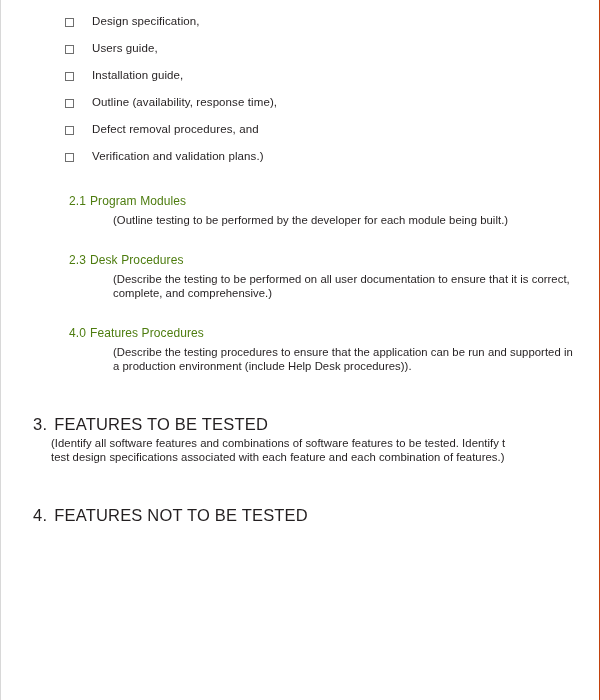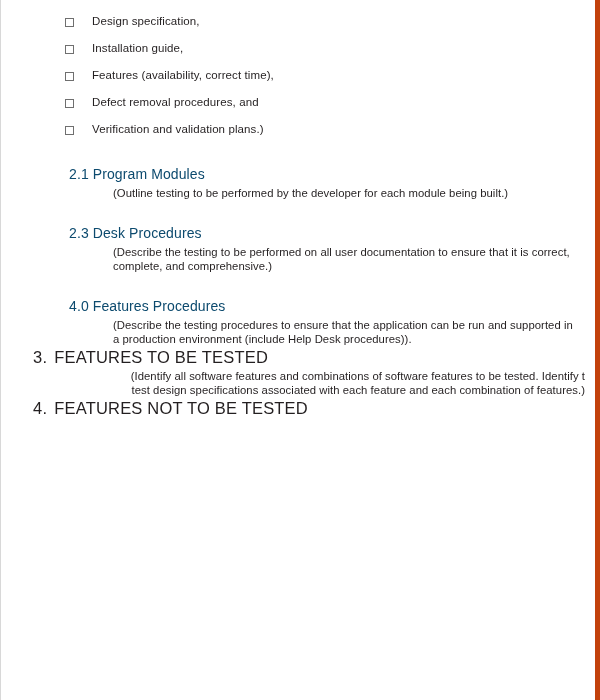--- a/index.html
+++ b/index.html
@@ -14,21 +14,21 @@
     color: #231f20;
     overflow: hidden;
   }
   .page {
     position: relative;
     width: 600px;
     height: 700px;
     box-sizing: border-box;
     background: #ffffff;
     border-left: 1px solid #d8d8d8;
-    border-right: 5px solid #c2410c;
+    border-right: 1px solid #c2410c;
   }
   .content {
     position: absolute;
     left: 0;
     top: 0;
     width: 600px;
     padding: 14px 22px 0 22px;
     box-sizing: border-box;
   }
 
@@ -62,85 +62,89 @@
 
   
   .subsection {
     padding-left: 46px;
     margin-top: 24px;
   }
   .subsection:first-of-type {
     margin-top: 30px;
   }
   .sub-heading {
-    font-size: 14px;
+    font-size: 12px;
     line-height: 17px;
-    color: #0c4a6e;
+    color: #4d7c0f;
     letter-spacing: 0.1px;
     margin-bottom: 3px;
   }
   .sub-num {
     margin-right: 4px;
   }
   .sub-body {
     font-size: 11.3px;
     line-height: 14.5px;
     color: #231f20;
     padding-left: 44px;
     letter-spacing: 0.05px;
     max-width: 460px;
   }
 
   
   .section {
+    margin-top: 40px;
     padding-left: 10px;
   }
   .section-heading {
     font-size: 16.5px;
     line-height: 20px;
     color: #231f20;
     letter-spacing: 0.2px;
     margin-bottom: 2px;
   }
   .section-num {
     margin-right: 7px;
   }
   .section-body {
     font-size: 11.3px;
     line-height: 14.5px;
     color: #231f20;
     letter-spacing: 0.05px;
     padding-left: 18px;
     width: 552px;
     box-sizing: border-box;
-    text-align: right;
   }
   .nowrap-clip {
     white-space: nowrap;
     overflow: hidden;
   }
 </style>
 </head>
 <body>
 
 <div class="page">
   <div class="content">
 
     <ul class="bullet-list">
       <li class="bullet-item">
         <span class="bullet-box"></span>
         <span class="bullet-text">Design specification,</span>
       </li>
       <li class="bullet-item">
         <span class="bullet-box"></span>
+        <span class="bullet-text">Users guide,</span>
+      </li>
+      <li class="bullet-item">
+        <span class="bullet-box"></span>
         <span class="bullet-text">Installation guide,</span>
       </li>
       <li class="bullet-item">
         <span class="bullet-box"></span>
-        <span class="bullet-text">Features (availability, correct time),</span>
+        <span class="bullet-text">Outline (availability, response time),</span>
       </li>
       <li class="bullet-item">
         <span class="bullet-box"></span>
         <span class="bullet-text">Defect removal procedures, and</span>
       </li>
       <li class="bullet-item">
         <span class="bullet-box"></span>
         <span class="bullet-text">Verification and validation plans.)</span>
       </li>
     </ul>

